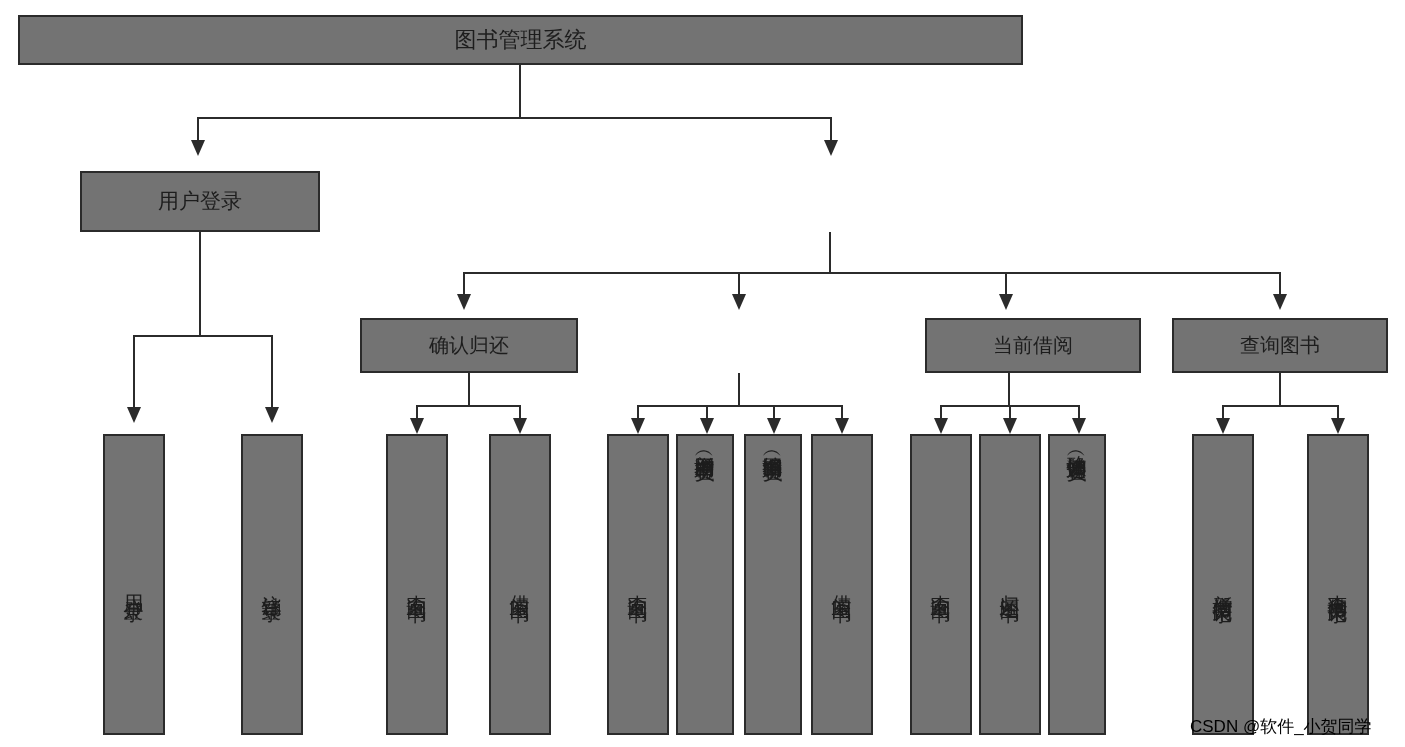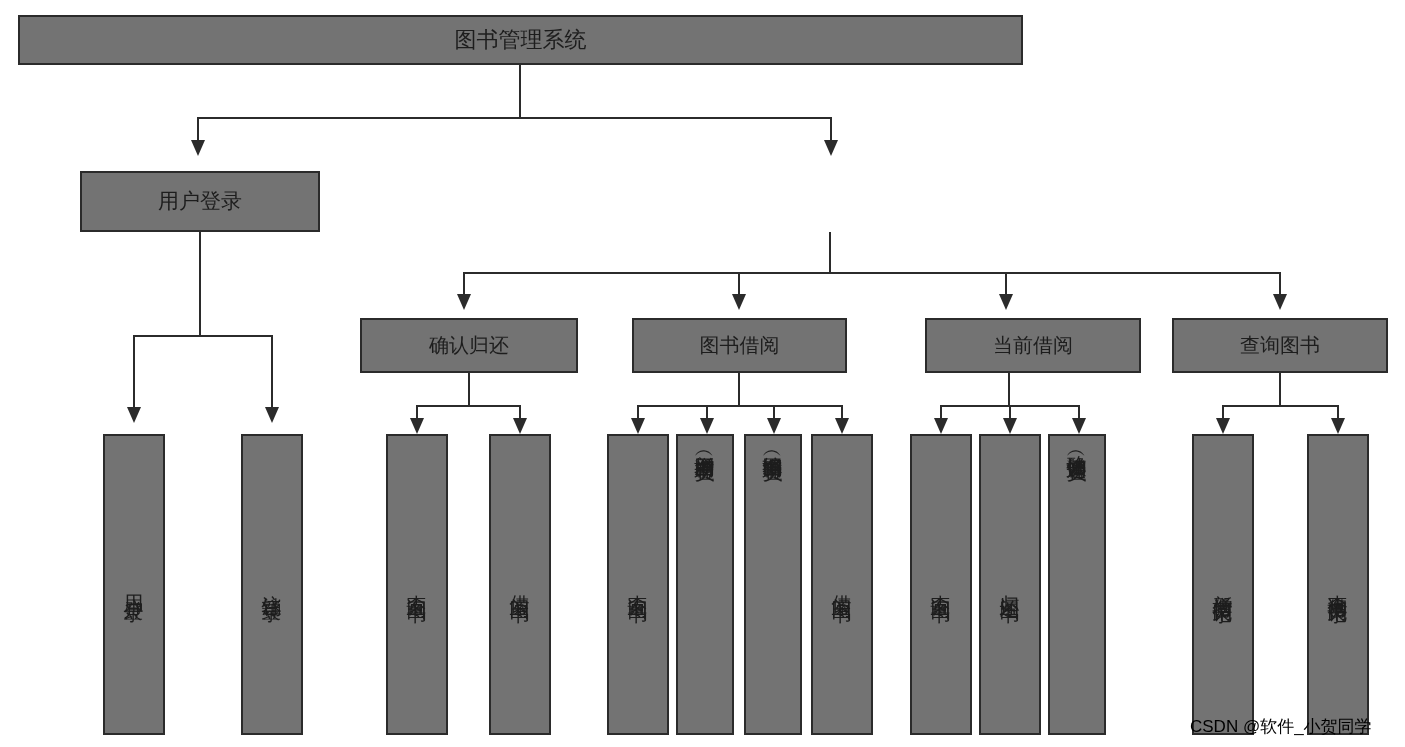--- a/index.html
+++ b/index.html
@@ -107,23 +107,20 @@
   <div class="vline" style="left:738px;top:272px;height:24px;"></div>
   <div class="arrow" style="left:732px;top:294px;"></div>
   <div class="vline" style="left:1005px;top:272px;height:24px;"></div>
   <div class="arrow" style="left:999px;top:294px;"></div>
   <div class="vline" style="left:1279px;top:272px;height:24px;"></div>
   <div class="arrow" style="left:1273px;top:294px;"></div>
 
   <div class="node lvl2" style="left:360px;top:318px;width:218px;height:55px;">
     <span>确认归还</span>
   </div>
-  <div class="node lvl2" style="left:632px;top:318px;width:215px;height:55px;">
-    <span>图书借阅</span>
-  </div>
   <div class="node lvl2" style="left:901px;top:318px;width:216px;height:55px;margin-left:24px;">
     <span>当前借阅</span>
   </div>
   <div class="node lvl2" style="left:1172px;top:318px;width:216px;height:55px;">
     <span>查询图书</span>
   </div>
 
   <div class="vline" style="left:468px;top:373px;height:33px;"></div>
   <div class="hline" style="left:416px;top:405px;width:105px;"></div>
   <div class="vline" style="left:416px;top:405px;height:15px;"></div>

